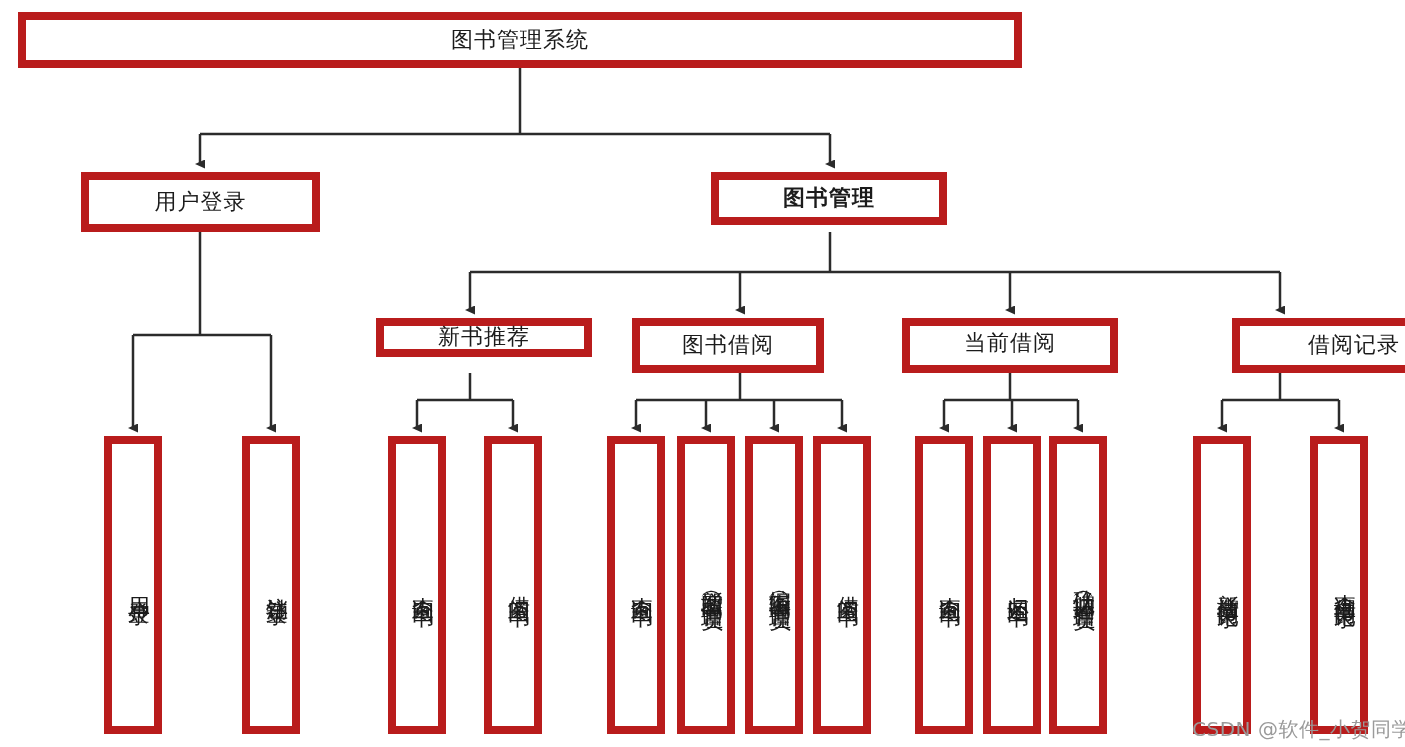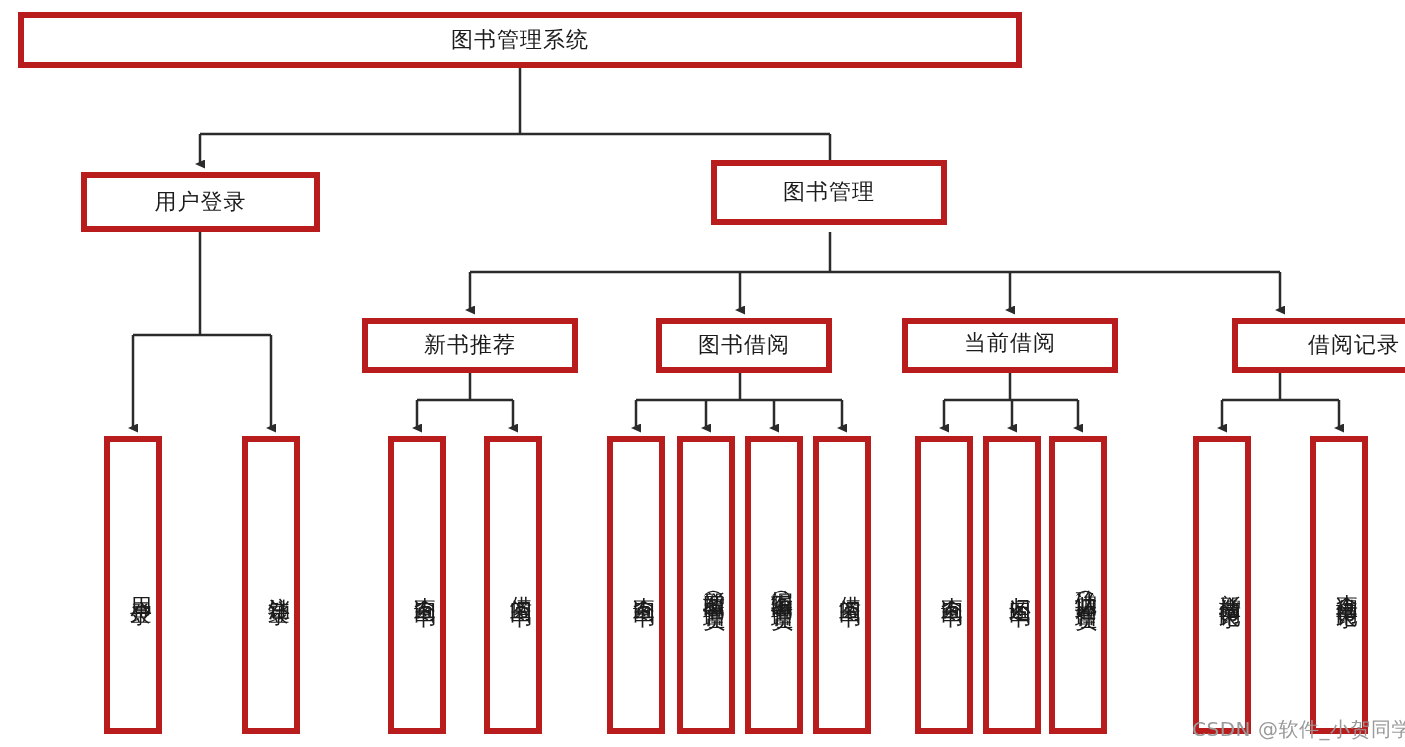--- a/index.html
+++ b/index.html
@@ -22,21 +22,21 @@
     position: absolute;
     left: 0;
     top: 0;
     width: 1405px;
     height: 747px;
     pointer-events: none;
   }
   .node {
     position: absolute;
     box-sizing: border-box;
-    border: 6px solid #b91c1c;
+    border: 8px solid #b91c1c;
     background: #ffffff;
     display: flex;
     align-items: center;
     justify-content: center;
     color: #1b1b1b;
     text-align: left;
   }
   .node.horiz {
     font-size: 22px;
     line-height: 1.1;
@@ -122,28 +122,28 @@
     </g>
   </svg>
 
   <div class="node horiz" style="left:18px; top:12px; width:1004px; height:56px;">
     <span>图书管理系统</span>
   </div>
 
   <div class="node horiz" style="left:81px; top:172px; width:239px; height:60px;">
     <span>用户登录</span>
   </div>
-  <div class="node horiz" style="left:711px; top:160px; width:236px; height:65px;">
+  <div class="node horiz" style="left:711px; top:172px; width:236px; height:53px;font-weight:bold;">
     <span>图书管理</span>
   </div>
 
-  <div class="node horiz" style="left:362px; top:318px; width:216px; height:55px;">
+  <div class="node horiz" style="left:376px; top:318px; width:216px; height:39px;">
     <span>新书推荐</span>
   </div>
-  <div class="node horiz" style="left:632px; top:318px; width:176px; height:55px;margin-left:24px;">
+  <div class="node horiz" style="left:632px; top:318px; width:192px; height:55px;">
     <span>图书借阅</span>
   </div>
   <div class="node horiz" style="left:902px; top:318px; width:216px; height:55px;font-family:Liberation Mono, monospace;">
     <span>当前借阅</span>
   </div>
   <div class="node horiz" style="left:1232px; top:318px; width:244px; height:55px;">
     <span>借阅记录</span>
   </div>
 
   <div class="node vert" style="left:104px; top:436px; width:58px; height:298px;">

